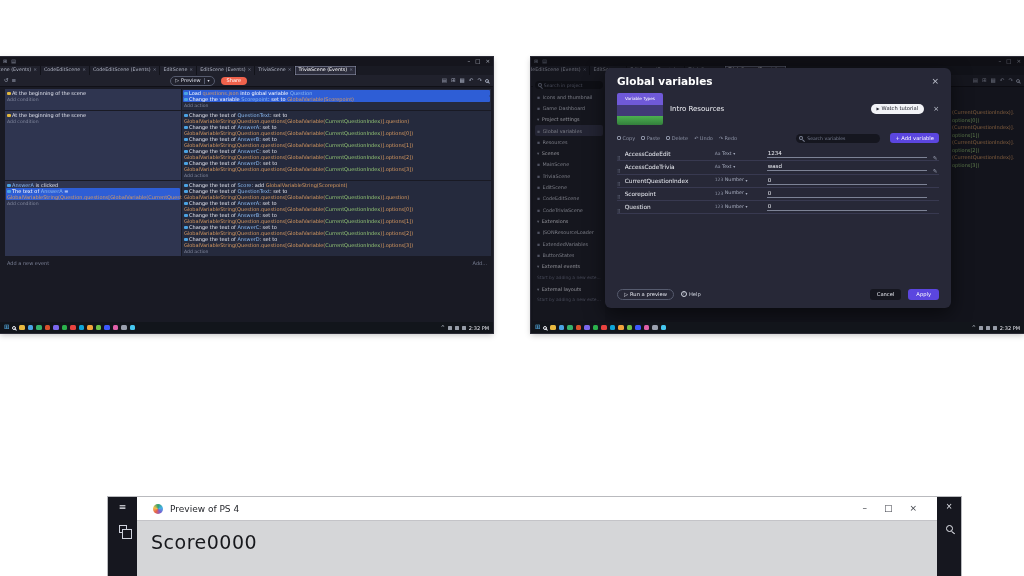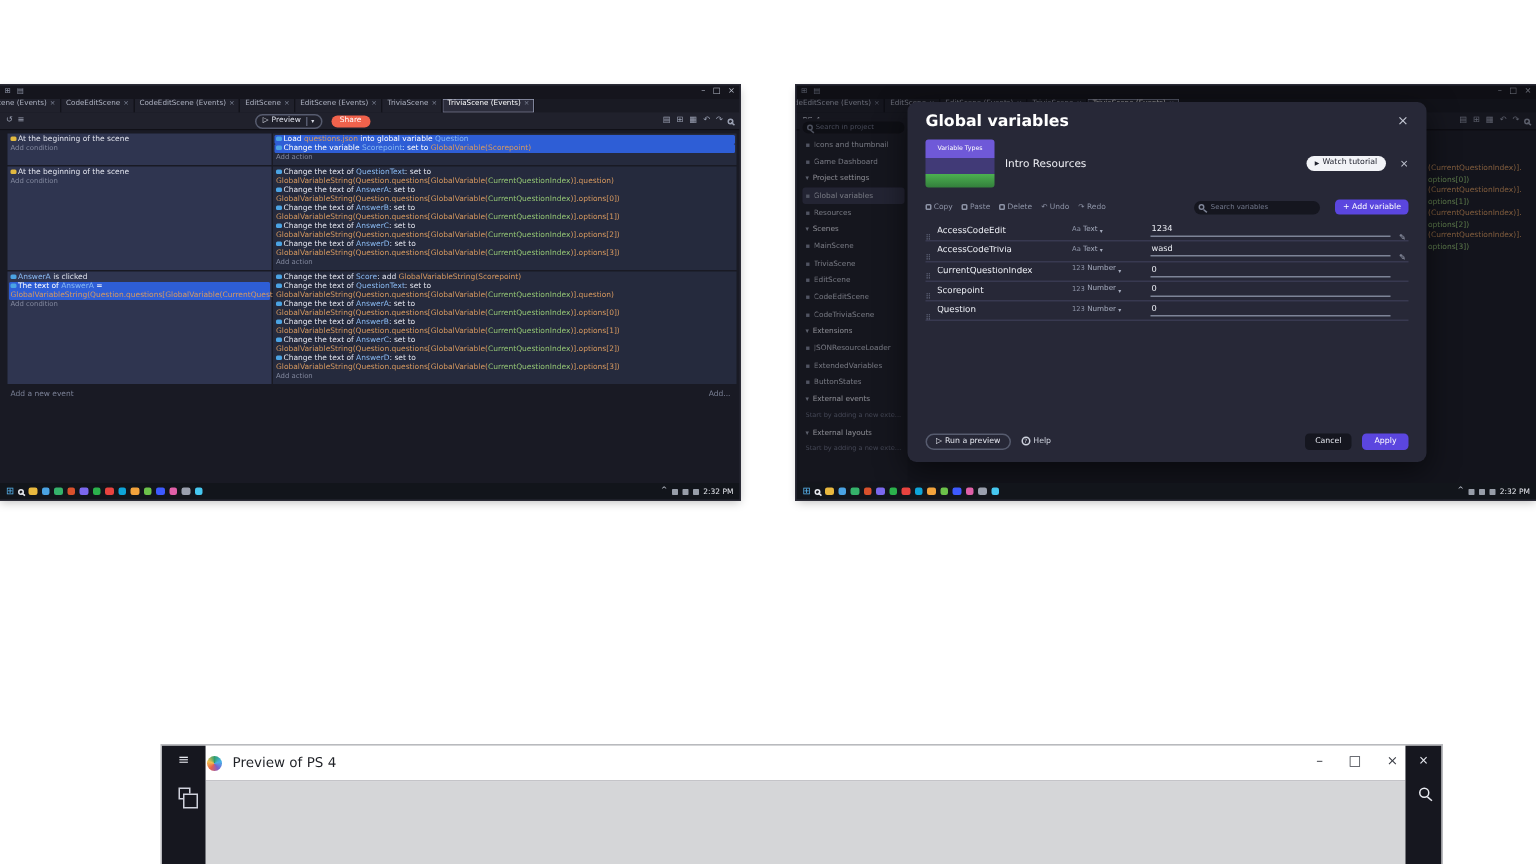--- a/index.html
+++ b/index.html
@@ -138,21 +138,21 @@
 
   
   .winC{position:absolute;left:108px;top:497px;width:853px;height:79px;background:#d5d6d8;overflow:hidden;
         box-shadow:0 0 0 1px #b9babe;}
   .stripL{position:absolute;left:0;top:0;bottom:0;width:29px;background:#16171f;display:flex;flex-direction:column;
           align-items:center;padding-top:6px;gap:13px;z-index:2;}
   .hamb{color:#e8eaf0;font-size:9px;line-height:1;}
   .panes{width:8px;height:8px;border:1px solid #cfd2dc;position:relative;display:inline-block;}
   .panes::after{content:"";position:absolute;left:2.5px;top:2.5px;width:8px;height:8px;border:1px solid #cfd2dc;background:#16171f;}
   .ptitle{position:absolute;left:29px;right:24px;top:0;height:24px;background:#fff;display:flex;align-items:center;
-          gap:7px;padding:0 1px;border-bottom:1px solid #c4c4c8;}
+          gap:7px;padding:0 16px;border-bottom:1px solid #c4c4c8;}
   .plogo{width:10px;height:10px;border-radius:50%;background:conic-gradient(#2f9e6e,#46b2e8,#7a5fd0,#e8604c,#f2c14e,#2f9e6e);}
   .ptext{font-size:9px;color:#1f2126;}
   .pctrls{margin-left:auto;display:flex;align-items:center;gap:17px;color:#3a3d45;font-size:9px;padding-right:4px;line-height:1;}
   .pcontent{position:absolute;left:29px;right:24px;top:24px;bottom:0;background:#d5d6d8;}
   .score{font-size:19px;color:#17181c;margin:10px 0 0 14px;letter-spacing:.5px;}
   .stripR{position:absolute;right:0;top:0;bottom:0;width:24px;background:#16171f;display:flex;flex-direction:column;
           align-items:center;padding-top:6px;gap:14px;z-index:2;}
   .stripx{color:#e8eaf0;font-size:8px;line-height:1;}
 </style>
 </head>
@@ -648,19 +648,22 @@
     </div>
     <div class="ptitle">
       <span class="plogo"></span>
       <span class="ptext">Preview of PS 4</span>
       <span class="pctrls">
         <span>–</span>
         <span>□</span>
         <span>×</span>
       </span>
     </div>
+    <div class="pcontent">
+      <div class="score">Score0000</div>
+    </div>
     <div class="stripR">
       <span class="stripx">×</span>
       <span class="magw big"></span>
     </div>
   </section>
 
 </div>
 
 </body></html>

